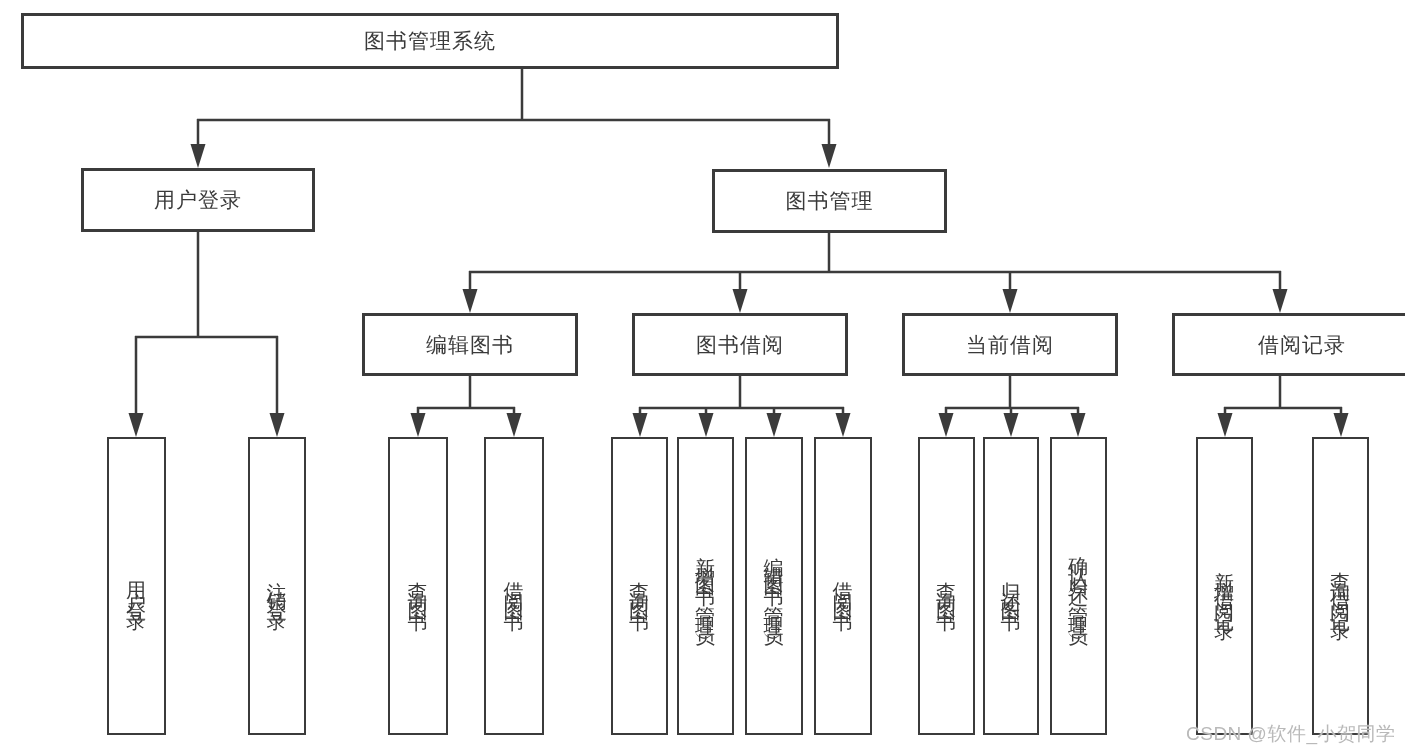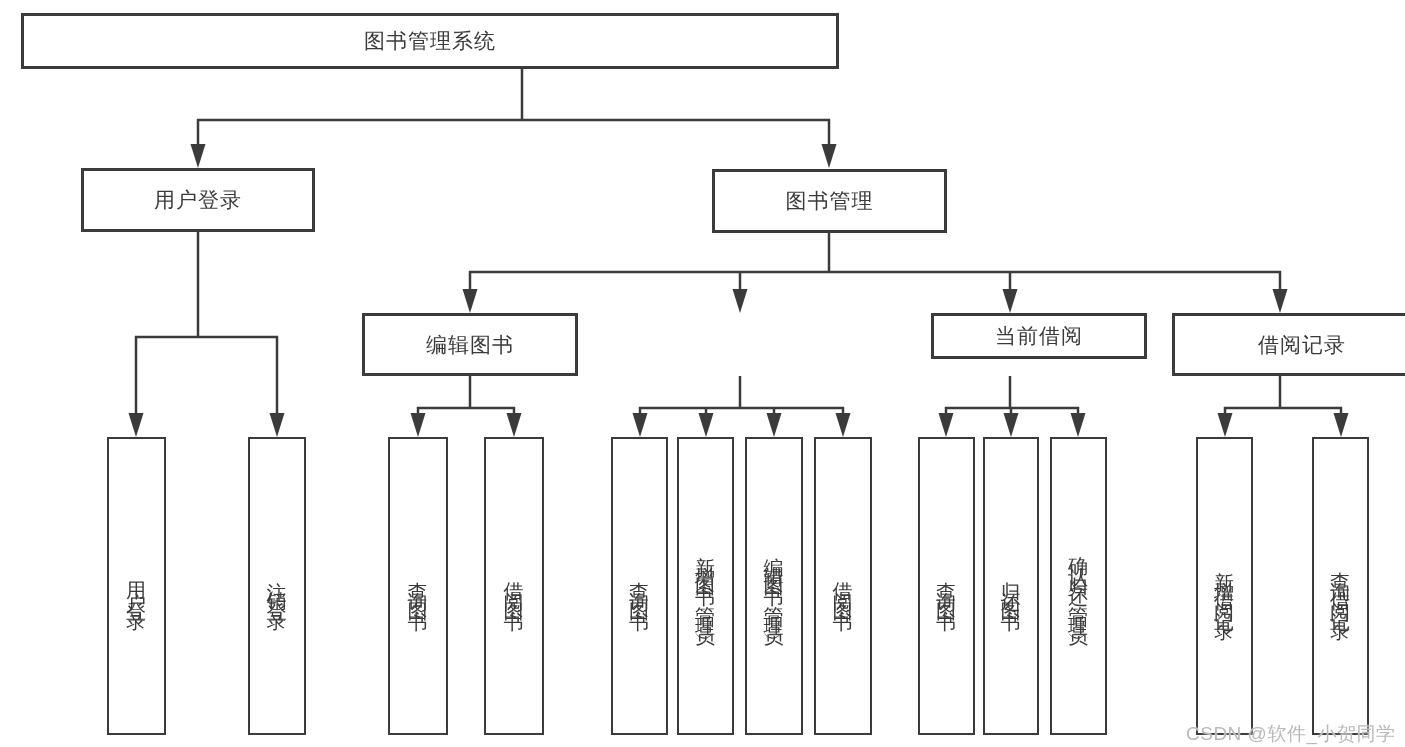--- a/index.html
+++ b/index.html
@@ -41,21 +41,21 @@
     letter-spacing: 10px;
     color: #3a3a3a;
     white-space: nowrap;
   }
   
   .n-root        { left: 21px;   top: 13px;  width: 818px; height: 56px; }
   .n-user-login  { left: 81px;   top: 168px; width: 234px;  height: 64px; }
   .n-book-mgmt   { left: 712px;  top: 169px; width: 235px;  height: 64px; font-family: Liberation Serif, serif; }
   .n-newbook     { left: 362px;  top: 313px; width: 216px;  height: 63px; }
   .n-bookborrow  { left: 632px;  top: 313px; width: 216px;  height: 63px; }
-  .n-curborrow   { left: 931px;  top: 313px; width: 216px;  height: 46px; }
+  .n-curborrow   { left: 902px;  top: 313px; width: 216px;  height: 63px; }
   .n-borrowrec   { left: 1172px; top: 313px; width: 260px;  height: 63px; }
   .leaf          { top: 437px; height: 298px; }
   .l-ul-login    { left: 107px;  width: 59px; }
   .l-ul-logout   { left: 248px;  width: 58px; }
   .l-nb-query    { left: 388px;  width: 60px; }
   .l-nb-borrow   { left: 484px;  width: 60px; }
   .l-bb-query    { left: 611px;  width: 57px; }
   .l-bb-add      { left: 677px;  width: 57px; }
   .l-bb-edit     { left: 745px;  width: 58px; }
   .l-bb-borrow   { left: 814px;  width: 58px; }
@@ -128,20 +128,23 @@
   <div class="box n-user-login">
     <span class="hlabel">用户登录</span>
   </div>
   <div class="box n-book-mgmt">
     <span class="hlabel">图书管理</span>
   </div>
 
   <div class="box n-newbook">
     <span class="hlabel">编辑图书</span>
   </div>
+  <div class="box n-bookborrow">
+    <span class="hlabel">图书借阅</span>
+  </div>
   <div class="box n-curborrow">
     <span class="hlabel">当前借阅</span>
   </div>
   <div class="box n-borrowrec">
     <span class="hlabel">借阅记录</span>
   </div>
 
   <div class="box leaf l-ul-login">
     <span class="vlabel">用户登录</span>
   </div>

